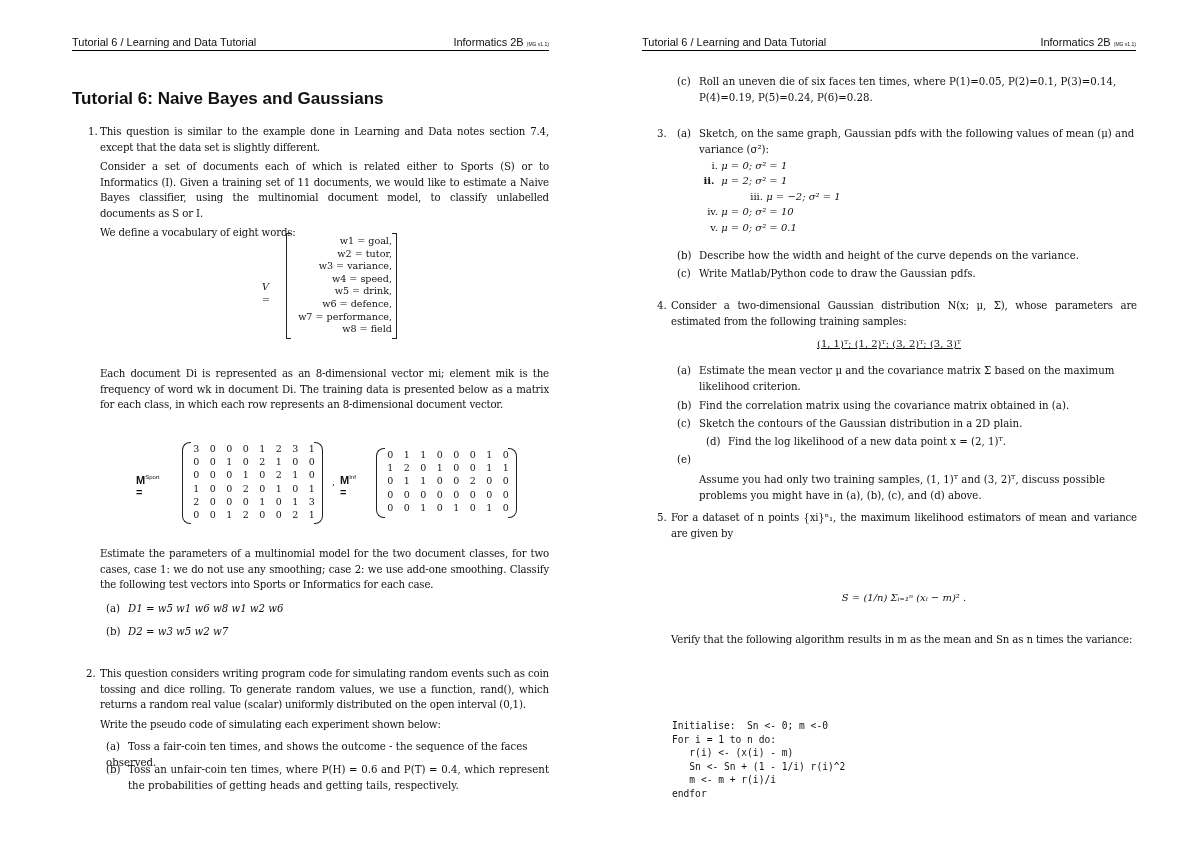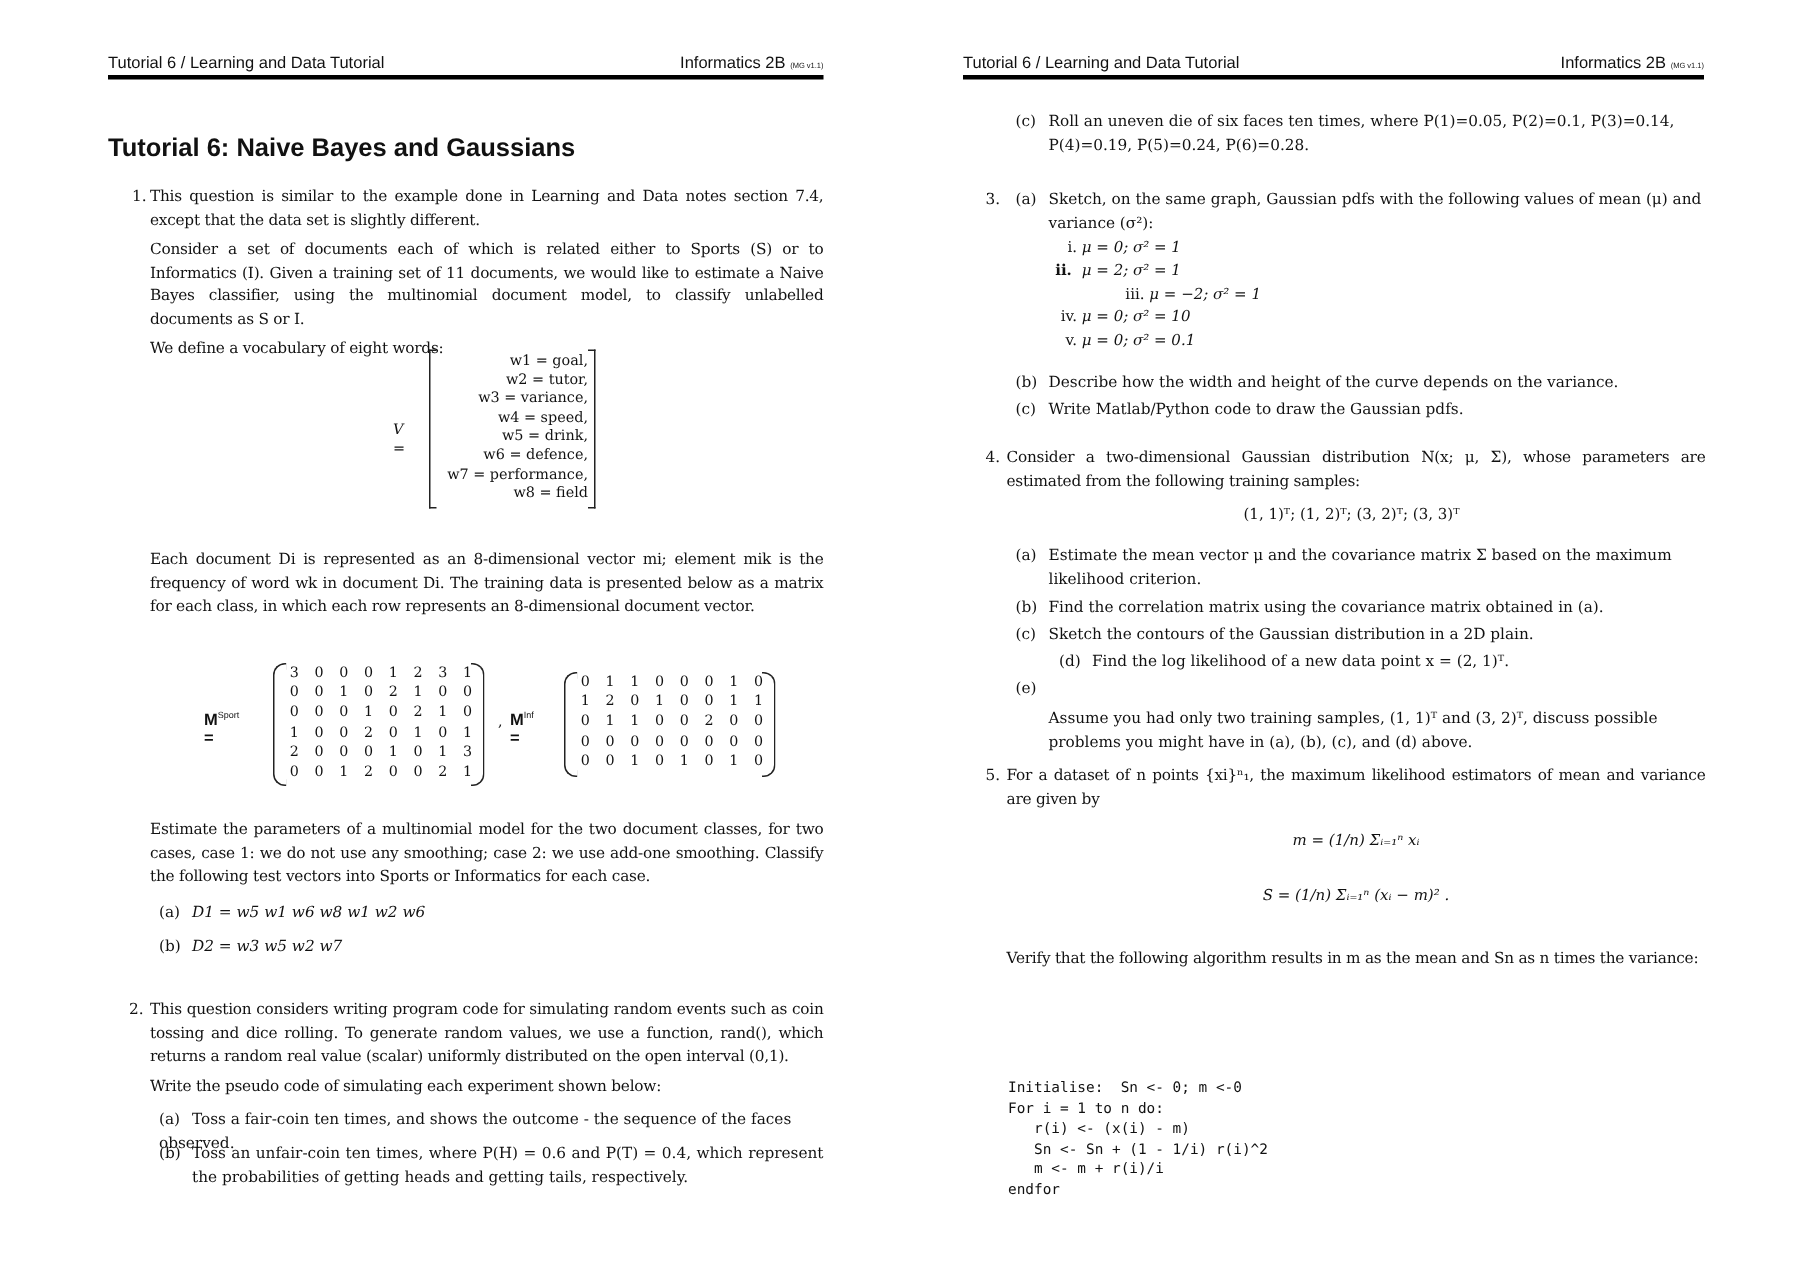--- a/index.html
+++ b/index.html
@@ -1,20 +1,20 @@
 <!DOCTYPE html>
 <html><head>
 <meta charset="utf-8">
 <style>
   html, body { margin:0; padding:0; background:#ffffff; }
   body { width:1200px; height:849px; position:relative; overflow:hidden; color:#111; font-family:"DejaVu Serif", serif; }
   .page { position:absolute; top:0; width:600px; height:849px; }
   .page.left { left:0; }
   .page.right { left:600px; }
-  .hdr { position:absolute; top:36px; height:14px; border-bottom:3px solid #000000; font-family:"Liberation Sans", sans-serif; font-size:11px; line-height:12px; }
+  .hdr { position:absolute; top:36px; height:14px; border-bottom:1px solid #000000; font-family:"Liberation Sans", sans-serif; font-size:11px; line-height:12px; }
   .left .hdr { left:72px; width:477px; }
   .right .hdr { left:42px; width:494px; }
   .hdr .l { position:absolute; left:0; top:0; }
   .hdr .r { position:absolute; right:0; top:0; }
   .hdr .r small { font-size:5px; }
   .title { position:absolute; left:72px; top:89px; font-family:"Liberation Sans", sans-serif; font-weight:bold; font-size:17px; }
   .txt { position:absolute; font-size:10.2px; line-height:15.5px; letter-spacing:-0.15px; }
   .txt p { margin:0 0 4px 0; text-align:justify; }
   .num { position:absolute; font-size:10.2px; line-height:15.5px; }
   i { font-style:italic; }
@@ -216,38 +216,37 @@
     <div><span style="display:inline-block;width:18px;text-align:right;">iv.</span> <i>μ = 0;  σ² = 10</i></div>
     <div><span style="display:inline-block;width:18px;text-align:right;">v.</span> <i>μ = 0;  σ² = 0.1</i></div>
   </div>
   <div class="sub" style="left:77px;top:248px;"><span class="lab">(b)</span><span>Describe how the width and height of the curve depends on the variance.</span></div>
   <div class="sub" style="left:77px;top:266px;"><span class="lab">(c)</span><span>Write Matlab/Python code to draw the Gaussian pdfs.</span></div>
 
   <div class="num" style="left:57px;top:298px;">4.</div>
   <div class="txt" style="left:71px;top:298px;width:466px;">
     <p>Consider a two-dimensional Gaussian distribution N(x; μ, Σ), whose parameters are estimated from the following training samples:</p>
   </div>
-  <div class="math-center" style="left:68px;top:338px;width:466px;font-style:normal;">(1, 1)ᵀ;    (1, 2)ᵀ;    (3, 2)ᵀ;    (3, 3)ᵀ</div>
+  <div class="math-center" style="left:56px;top:338px;width:466px;font-style:normal;text-decoration:underline;">(1, 1)ᵀ;    (1, 2)ᵀ;    (3, 2)ᵀ;    (3, 3)ᵀ</div>
   <div class="sub" style="left:77px;top:363px;width:460px;">
       <span style="position:absolute;left:0;">(a)</span>
       <div style="margin-left:22px;">Estimate the mean vector μ and the covariance matrix Σ based on the maximum likelihood criterion.</div>
     </div>
   <div class="sub" style="left:77px;top:398px;"><span class="lab">(b)</span><span>Find the correlation matrix using the covariance matrix obtained in (a).</span></div>
   <div class="sub" style="left:77px;top:416px;"><span class="lab">(c)</span><span>Sketch the contours of the Gaussian distribution in a 2D plain.</span></div>
   <div class="sub" style="left:77px;top:434px;margin-left:29px;"><span class="lab">(d)</span><span>Find the log likelihood of a new data point x = (2, 1)ᵀ.</span></div>
   <div class="sub" style="left:77px;top:452px;width:460px;">
       <span style="position:absolute;left:0;">(e)</span>
       <div style="margin-left:22px;margin-top:20px;">Assume you had only two training samples, (1, 1)ᵀ and (3, 2)ᵀ, discuss possible problems you might have in (a), (b), (c), and (d) above.</div>
     </div>
 
   <div class="num" style="left:57px;top:510px;">5.</div>
   <div class="txt" style="left:71px;top:510px;width:466px;">
     <p>For a dataset of n points {xi}ⁿ₁, the maximum likelihood estimators of mean and variance are given by</p>
   </div>
-  <div class="math-center" style="left:71px;top:555px;width:466px;">m = (1/n) Σᵢ₌₁ⁿ xᵢ</div>
   <div class="math-center" style="left:71px;top:592px;width:466px;">S = (1/n) Σᵢ₌₁ⁿ (xᵢ − m)² .</div>
   <div class="txt" style="left:71px;top:632px;width:466px;">
     <p>Verify that the following algorithm results in m as the mean and Sn as n times the variance:</p>
   </div>
   <div class="code" style="left:72px;">Initialise:  Sn &lt;- 0; m &lt;-0
 For i = 1 to n do:
    r(i) &lt;- (x(i) - m)
    Sn &lt;- Sn + (1 - 1/i) r(i)^2
    m &lt;- m + r(i)/i
 endfor</div>

